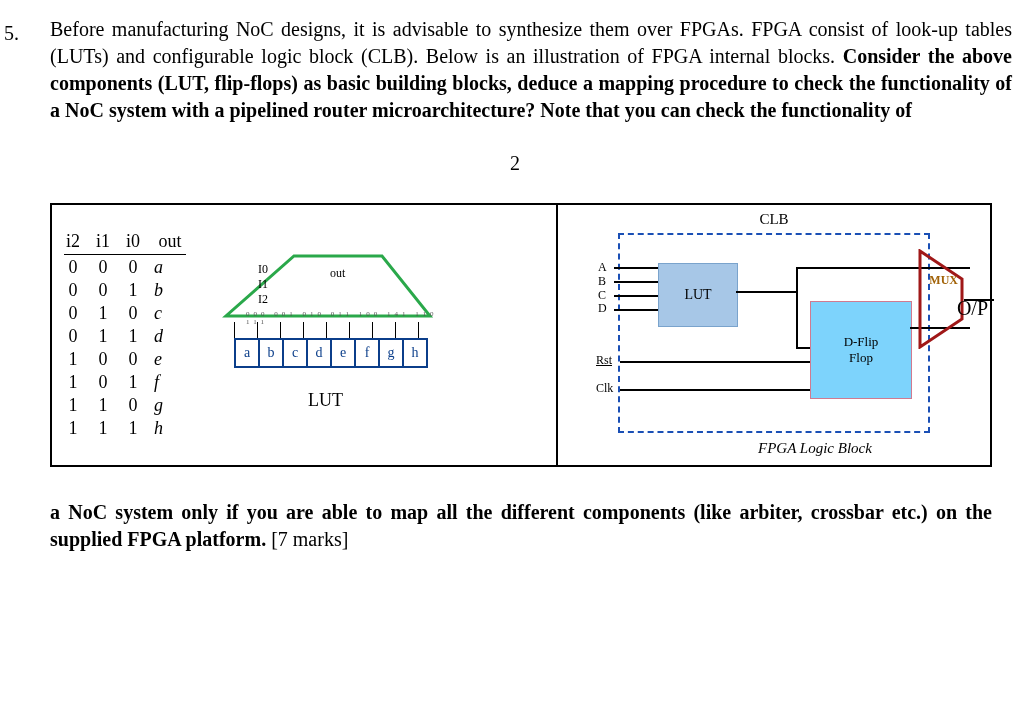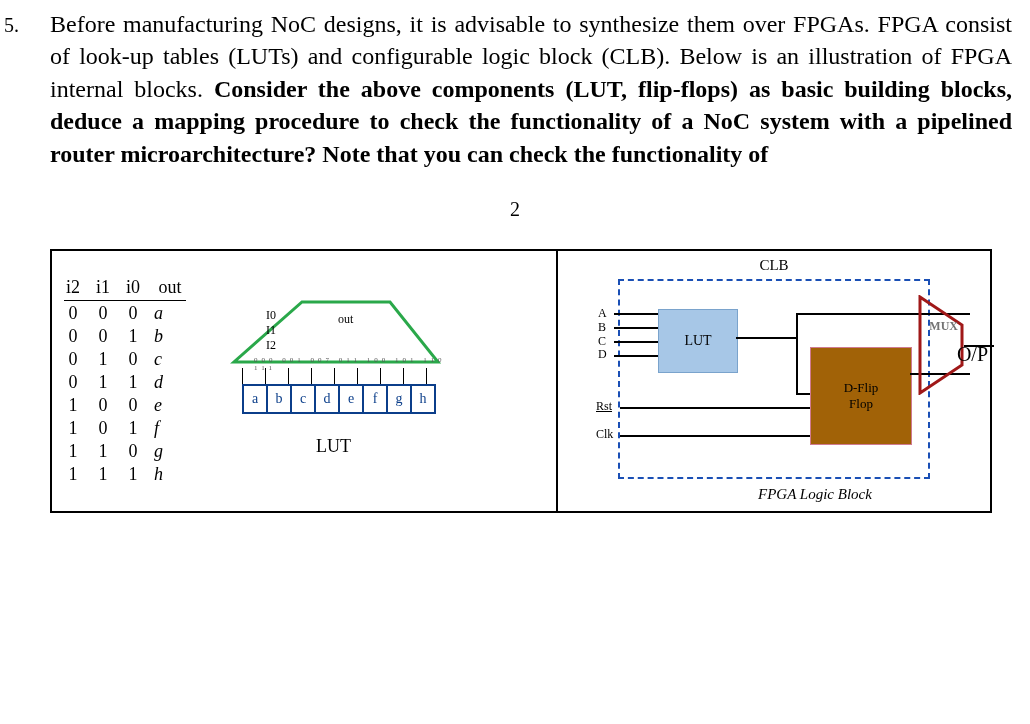--- a/index.html
+++ b/index.html
@@ -1,22 +1,22 @@
 <!DOCTYPE html>
 <html><head>
 <meta charset="utf-8">
 <style>
   html,body{margin:0;padding:0;background:#fff;font-family:"Times New Roman",Times,serif;color:#000;}
   .page{width:1030px;height:724px;position:relative;box-sizing:border-box;padding:0 18px;}
   .qnum{position:absolute;left:4px;top:6px;font-size:20px;}
-  .qtext{margin-left:32px;margin-top:8px;font-size:24px;line-height:1.35;text-align:justify;}
+  .qtext{margin-left:32px;margin-top:16px;font-size:20px;line-height:1.35;text-align:justify;}
   .bold{font-weight:bold;}
   .pagenum{text-align:center;font-size:20px;margin-top:28px;margin-bottom:28px;}
   .figwrap{border:2px solid #000;margin:0 20px 0 32px;height:260px;display:flex;align-items:stretch;}
-  .leftpanel{flex:0 0 480px;display:flex;align-items:center;gap:20px;padding:0 12px;}
+  .leftpanel{flex:0 0 480px;display:flex;align-items:center;gap:12px;padding:0 12px;}
   .truth{font-family:"Times New Roman",serif;font-size:18px;}
   .truth .hdr{display:flex;gap:12px;border-bottom:1.5px solid #000;padding-bottom:2px;}
   .truth .hdr span{width:18px;text-align:center;}
   .truth .hdr .lbl{width:32px;}
   .truth .row{display:flex;gap:12px;margin-top:2px;}
   .truth .row span{width:18px;text-align:center;}
   .truth .row .out{width:32px;text-align:left;font-style:italic;}
   .lutdiagram{position:relative;width:260px;height:210px;}
   .trap{position:absolute;left:20px;top:20px;width:220px;height:72px;}
   .trap svg{width:100%;height:100%;}
@@ -28,24 +28,24 @@
   .cells span:last-child{border-right:none;}
   .lutcap{position:absolute;left:110px;top:160px;font-size:18px;}
   .vlines{position:absolute;left:36px;top:92px;display:flex;}
   .vlines span{width:22px;height:16px;border-left:1.5px solid #000;}
   .vlines span:last-child{border-right:1.5px solid #000;}
   .divider{width:2px;background:#000;}
   .rightpanel{flex:1;position:relative;padding:8px 6px;}
   .clbtitle{position:absolute;left:50%;top:6px;transform:translateX(-50%);font-size:15px;}
   .clbdash{position:absolute;left:60px;top:28px;right:60px;bottom:32px;border:2px dashed #1a4fb5;}
   .lutbox{position:absolute;left:100px;top:58px;width:78px;height:62px;background:#a7c7e7;border:1.5px solid #7aa3cc;display:flex;align-items:center;justify-content:center;font-size:14px;}
-  .dffbox{position:absolute;left:252px;top:96px;width:100px;height:96px;background:#a16207;border:1.5px solid #d07a90;display:flex;align-items:center;justify-content:center;font-size:13px;text-align:center;line-height:1.2;}
+  .dffbox{position:absolute;left:252px;top:96px;width:100px;height:96px;background:#7dd3fc;border:1.5px solid #d07a90;display:flex;align-items:center;justify-content:center;font-size:13px;text-align:center;line-height:1.2;}
   .muxshape{position:absolute;right:26px;top:44px;width:46px;height:100px;}
   .muxshape svg{width:100%;height:100%;}
-  .muxlbl{position:absolute;right:32px;top:68px;font-size:12px;color:#737373;font-weight:bold;}
+  .muxlbl{position:absolute;right:32px;top:68px;font-size:12px;color:#a16207;font-weight:bold;}
   .oplbl{position:absolute;right:2px;top:92px;font-size:20px;}
   .ablabels{position:absolute;left:40px;top:56px;font-size:12px;line-height:1.15;}
   .rstlbl{position:absolute;left:38px;top:148px;font-size:12px;text-decoration:underline;}
   .clklbl{position:absolute;left:38px;top:176px;font-size:12px;}
   .fpgacap{position:absolute;left:200px;bottom:8px;font-size:15px;font-style:italic;}
   .line{position:absolute;background:#000;}
   .bottomtext{margin:32px 20px 0 32px;font-size:20px;line-height:1.35;text-align:justify;}
 </style>
 </head>
 <body>
@@ -120,21 +120,21 @@
       <div class="lutdiagram">
         <div class="trap">
           <svg viewBox="0 0 220 72">
               <polygon points="76,6 164,6 212,66 8,66" fill="none" stroke="#2aa84a" stroke-width="3"></polygon>
             </svg>
         </div>
         <div class="inlbl" style="white-space:pre;">I0
 I1
 I2</div>
         <div class="outlbl">out</div>
-        <div class="binlabels">000 001 007 011 100 101 110 111</div>
+        <div class="binlabels">000 001 010 011 100 141 110 111</div>
         <div class="vlines">
             <span></span>
             <span></span>
             <span></span>
             <span></span>
             <span></span>
             <span></span>
             <span></span>
             <span></span>
           </div>
@@ -193,13 +193,16 @@
 
       <div class="rstlbl">Rst</div>
       <div class="line" style="left:62px;top:156px;width:190px;height:2px;"></div>
       <div class="clklbl">Clk</div>
       <div class="line" style="left:62px;top:184px;width:190px;height:2px;"></div>
 
       <div class="fpgacap">FPGA Logic Block</div>
     </div>
   </div>
 
+  <div class="bottomtext">
+    <span class="bold">a NoC system only if you are able to map all the different components (like arbiter, crossbar etc.) on the supplied FPGA platform.</span><span> [7 marks]</span>
+  </div>
 </div>
 
 </body></html>

